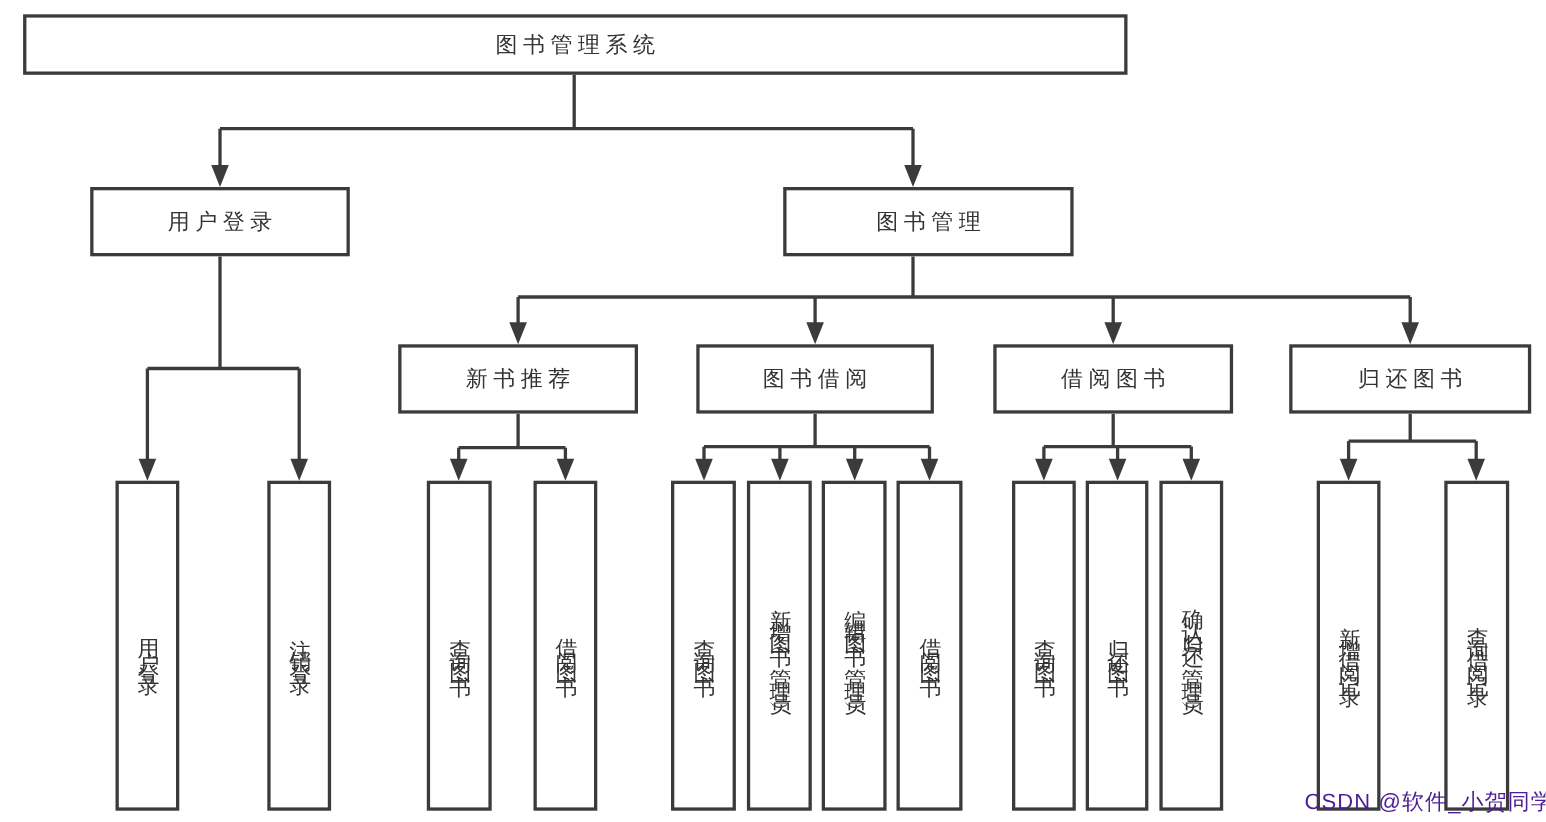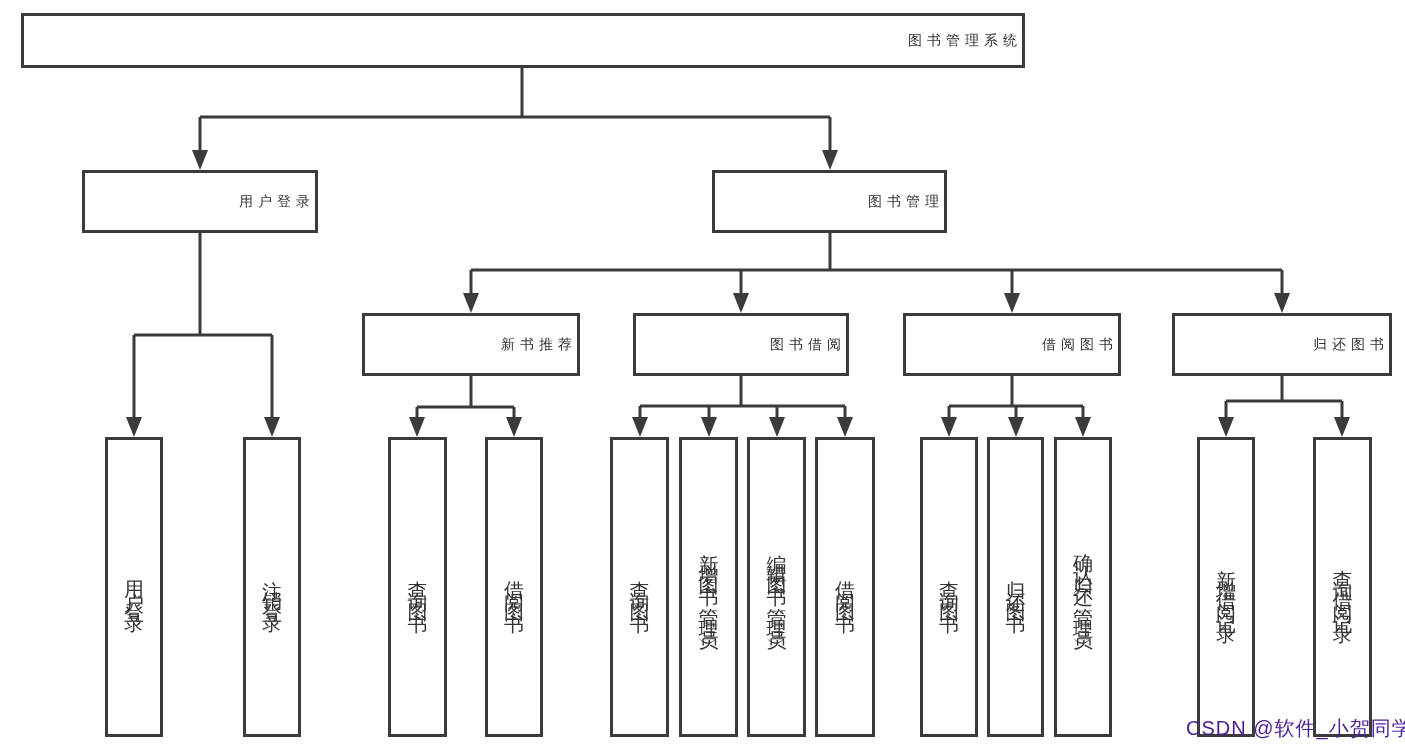--- a/index.html
+++ b/index.html
@@ -11,21 +11,21 @@
   #stage{position:absolute;inset:0;width:1405px;height:747px;}
   svg.connectors{position:absolute;left:0;top:0;pointer-events:none;z-index:1;}
   svg.connectors path{stroke:#3b3b3b;stroke-width:3;fill:none;}
   svg.connectors polygon{fill:#3b3b3b;stroke:none;}
   .box{
     position:absolute;box-sizing:border-box;background:#ffffff;
     border:3px solid #3b3b3b;color:#333333;
     display:flex;align-items:center;justify-content:center;
     z-index:2;
   }
-  .h-box{font-size:14px;letter-spacing:5px;text-indent:5px;white-space:nowrap;justify-content:flex-end;}
+  .h-box{font-size:20px;letter-spacing:5px;text-indent:5px;white-space:nowrap;}
   .v-box{
     writing-mode:vertical-rl;text-orientation:mixed;
     font-size:20px;letter-spacing:11px;line-height:1.05;
   }
   .watermark{
     position:absolute;left:1186px;top:715px;z-index:5;
     font-size:20px;color:#4c1d95;letter-spacing:1px;white-space:nowrap;
   }
 </style>
 </head>
@@ -96,21 +96,21 @@
       <polygon points="1334,417 1350,417 1342,437"></polygon>
   </svg>
 
   <div class="box h-box" style="left:21px;top:13px;width:1004px;height:55px">
     <span>图书管理系统</span>
   </div>
 
   <div class="box h-box" style="left:82px;top:170px;width:236px;height:63px">
     <span>用户登录</span>
   </div>
-  <div class="box h-box" style="left:712px;top:170px;width:235px;height:63px">
+  <div class="box h-box" style="left:712px;top:170px;width:264px;height:63px">
     <span>图书管理</span>
   </div>
 
   <div class="box h-box" style="left:633px;top:313px;width:216px;height:63px">
     <span>图书借阅</span>
   </div>
   <div class="box h-box" style="left:362px;top:313px;width:218px;height:63px">
     <span>新书推荐</span>
   </div>
   <div class="box h-box" style="left:903px;top:313px;width:218px;height:63px">

